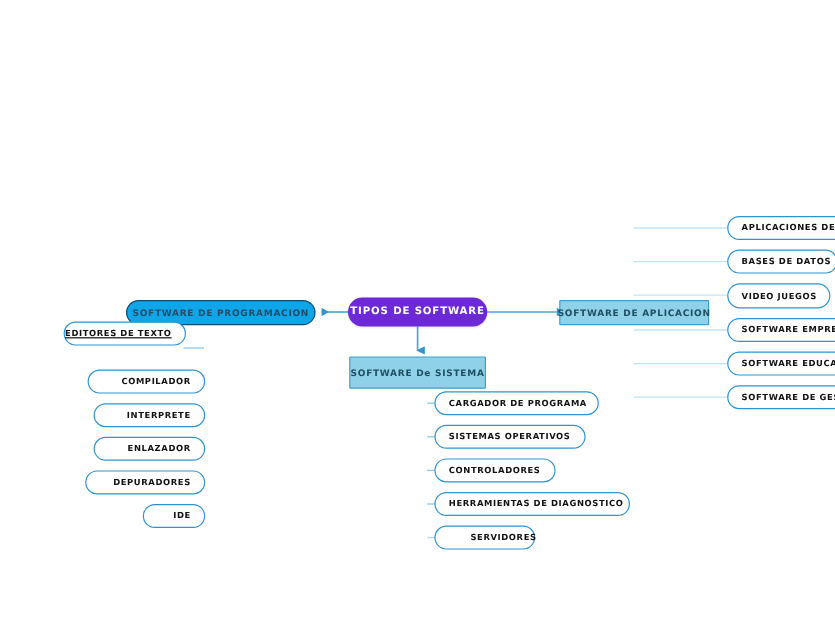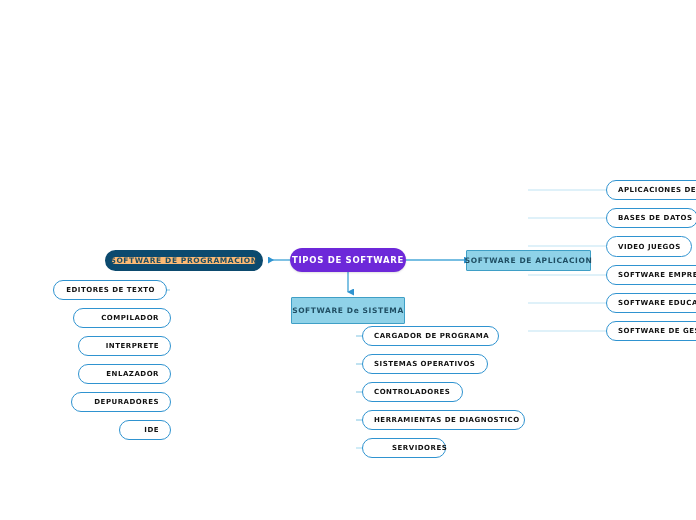--- a/index.html
+++ b/index.html
@@ -45,23 +45,23 @@
     color: #ffffff;
     border-radius: 14px;
     font-size: 8.5px;
     letter-spacing: 0.7px;
     box-shadow: 0 1px 2px rgba(0,0,0,0.12);
   }
 
   
   .node-branch-pill {
     justify-content: center;
-    background: #fdba74;
+    background: #0ea5e9;
     color: #1f4e63;
-    border: 7px solid #0c4a6e;
+    border: 1px solid #0c4a6e;
     border-radius: 13px;
     font-size: 7.5px;
   }
 
   
   .node-branch-box {
     justify-content: center;
     background: #8fd2e8;
     color: #1f4e63;
     border: 1px solid #3f9fc6;
@@ -147,21 +147,21 @@
     <line x1="528" y1="246" x2="606" y2="246" stroke="#bfe4f4" stroke-width="1.1"></line>
     <line x1="528" y1="275" x2="606" y2="275" stroke="#bfe4f4" stroke-width="1.1"></line>
     <line x1="528" y1="303" x2="606" y2="303" stroke="#bfe4f4" stroke-width="1.1"></line>
     <line x1="528" y1="331" x2="606" y2="331" stroke="#bfe4f4" stroke-width="1.1"></line>
   </svg>
 
   <div class="node node-root" style="left:290px; top:248px; width:116px; height:24px;">TIPOS DE SOFTWARE</div>
 
   <div class="node node-branch-pill" style="left:105px; top:250px; width:158px; height:21px;">SOFTWARE DE PROGRAMACION</div>
 
-  <div class="node node-leaf align-right" style="left:53px;  top:280px; width:114px; height:20px;">EDITORES DE TEXTO</div>
+  <div class="node node-leaf align-right" style="left:53px;  top:268px; width:102px; height:20px;text-decoration:underline;">EDITORES DE TEXTO</div>
   <div class="node node-leaf align-right" style="left:73px;  top:308px; width:98px;  height:20px;text-align:right;">COMPILADOR</div>
   <div class="node node-leaf align-right" style="left:78px;  top:336px; width:93px;  height:20px;">INTERPRETE</div>
   <div class="node node-leaf align-right" style="left:78px;  top:364px; width:93px;  height:20px;">ENLAZADOR</div>
   <div class="node node-leaf align-right" style="left:71px;  top:392px; width:100px; height:20px;">DEPURADORES</div>
   <div class="node node-leaf align-right" style="left:119px; top:420px; width:52px;  height:20px;">IDE</div>
 
   <div class="node node-branch-box" style="left:291px; top:297px; width:114px; height:27px;">SOFTWARE De SISTEMA</div>
 
   <div class="node node-leaf align-left" style="left:362px; top:326px; width:137px; height:20px;">CARGADOR DE PROGRAMA</div>
   <div class="node node-leaf align-left" style="left:362px; top:354px; width:126px; height:20px;">SISTEMAS OPERATIVOS</div>

